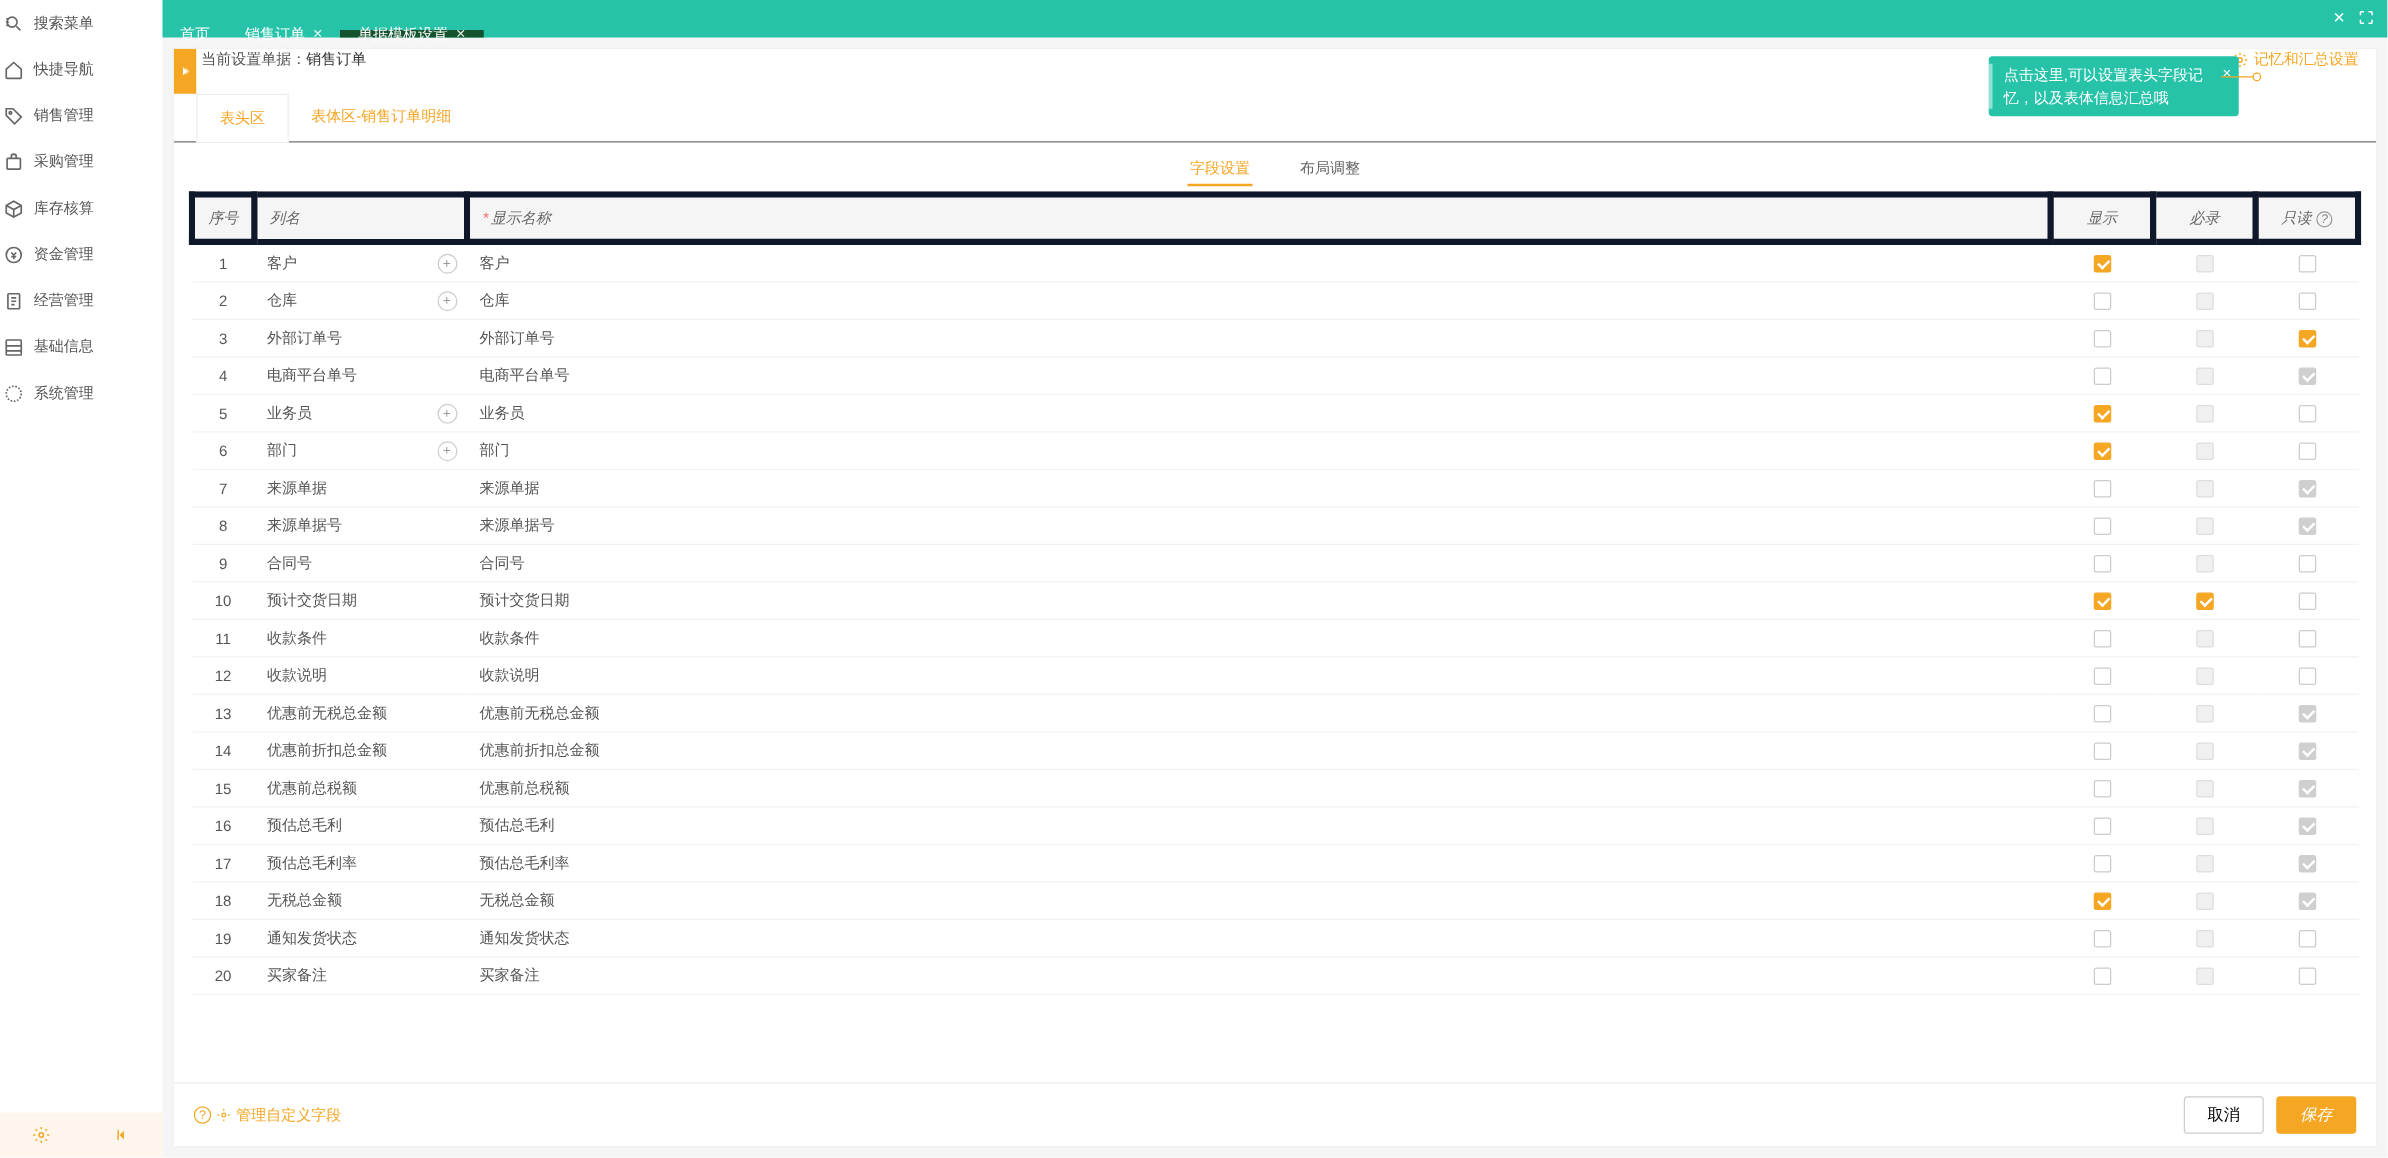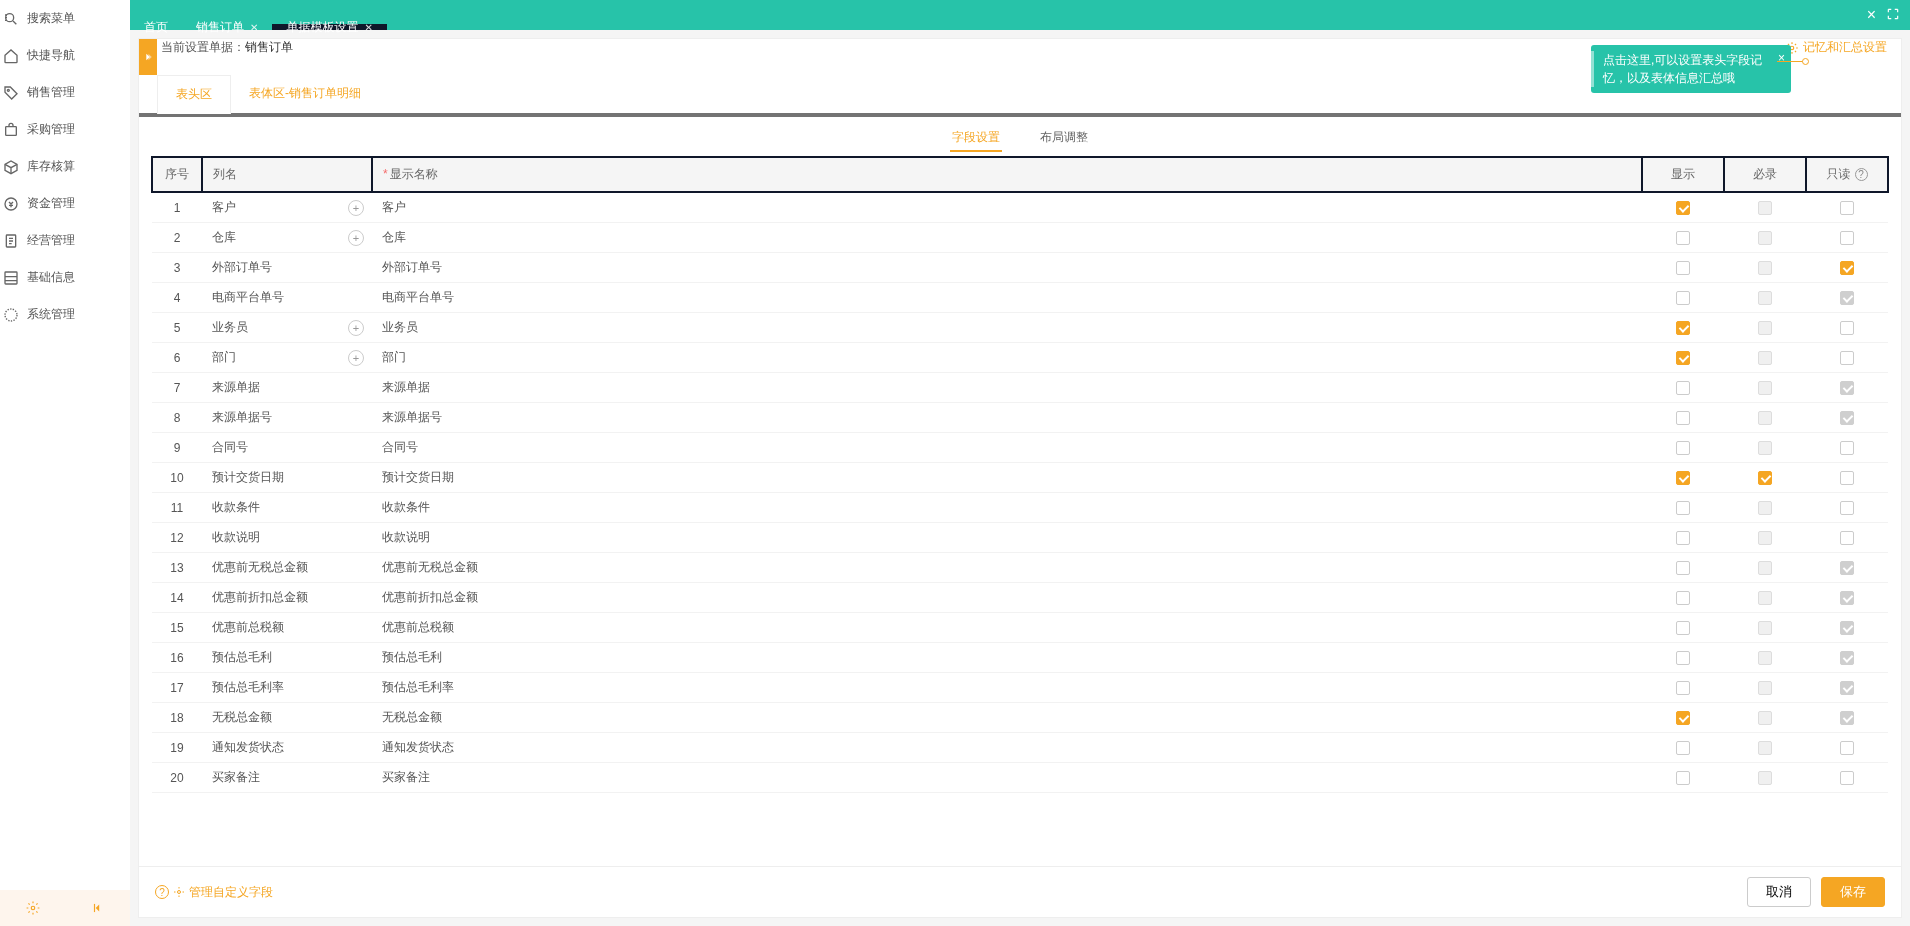--- a/index.html
+++ b/index.html
@@ -12,52 +12,52 @@
 .side-item .ico { width:16px; height:16px; display:flex; align-items:center; justify-content:center; color:#666; }
 .side-item .ico svg { width:16px; height:16px; }
 .side-foot { margin-top:auto; display:flex; height:36px; background:#fef5ed; }
 .side-foot > div { flex:1; display:flex; align-items:center; justify-content:center; color:#f5a623; cursor:pointer; }
 .side-foot svg { width:14px; height:14px; }
 
 
 .main { flex:1; display:flex; flex-direction:column; min-width:0; }
 .tabbar { height:30px; background:#27c3a9; display:flex; align-items:stretch; color:#fff; }
 .tab { display:flex; align-items:center; padding:0 14px; gap:6px; font-size:12px; cursor:pointer; }
-.tab.active { background:#0f172a; }
+.tab.active { background:#14532d; }
 .tab .x { font-size:10px; opacity:.85; }
 .tabbar-sp { flex:1; }
 .tabbar-right { display:flex; align-items:center; gap:10px; padding:0 10px; }
 .tabbar-right svg { width:14px; height:14px; }
 
 
 .content { flex:1; position:relative; background:#fff; margin:8px; border:1px solid #eee; display:flex; flex-direction:column; overflow:hidden; }
 .crumb-row { display:flex; align-items:flex-start; height:36px; position:relative; }
 .crumb-btn { width:18px; height:36px; background:#f5a623; display:flex; align-items:center; justify-content:center; color:#fff; cursor:pointer; }
 .crumb-text { padding-left:4px; color:#555; }
 .crumb-text .val { color:#333; }
 .memory-link { margin-left:auto; margin-right:14px; color:#f5a623; display:flex; align-items:center; gap:4px; cursor:pointer; }
 .memory-link svg { width:14px; height:14px; }
 .tip-pop { position:absolute; right:110px; top:6px; background:#27c3a9; color:#fff; padding:6px 24px 6px 12px; border-radius:3px; font-size:12px; line-height:1.5; max-width:200px; }
 .tip-pop::before { content:""; position:absolute; left:0; top:6px; bottom:6px; width:3px; background:rgba(255,255,255,.5); }
 .tip-pop .close { position:absolute; right:6px; top:4px; cursor:pointer; color:#fff; }
 .tip-line { position:absolute; right:96px; top:22px; width:28px; height:1px; background:#f5a623; }
 .tip-dot { position:absolute; right:92px; top:19px; width:7px; height:7px; border:1px solid #f5a623; border-radius:50%; background:#fff; }
 
-.sub-tabs { display:flex; border-bottom:4px solid #737373; padding-left:18px; gap:0; }
+.sub-tabs { display:flex; border-bottom:1px solid #737373; padding-left:18px; gap:0; }
 .sub-tab { padding:10px 18px; color:#f5a623; cursor:pointer; font-size:12px; }
 .sub-tab.active { border:1px solid #eee; border-bottom:1px solid #fff; margin-bottom:-1px; background:#fff; }
 
 .inner-tabs { display:flex; justify-content:center; gap:36px; padding:8px 0 4px; }
 .inner-tab { padding:4px 2px; cursor:pointer; color:#666; }
 .inner-tab.active { color:#f5a623; border-bottom:2px solid #f5a623; }
 
 
 .tbl-wrap { flex:1; overflow:auto; margin:0 12px; position:relative; }
 .tbl { width:100%; border-collapse:collapse; }
-.tbl th { background:#f5f5f5; font-weight:normal; color:#666; padding:8px 10px; border:2px solid #0f172a; text-align:left; font-size:12px; }
+.tbl th { background:#f5f5f5; font-weight:normal; color:#666; padding:8px 10px; border:5px solid #0f172a; text-align:left; font-size:12px;font-style:italic; }
 .tbl th.ctr, .tbl td.ctr { text-align:center; }
 .tbl td { padding:6px 10px; border-bottom:1px solid #f2f2f2; font-size:12px; color:#555; }
 .col-idx { width:50px; }
 .col-name { width:170px; position:relative; }
 .col-disp { }
 .col-chk { width:82px; }
 .req { color:#f56c6c; margin-right:2px; }
 .plus { position:absolute; right:8px; top:50%; transform:translateY(-50%); width:16px; height:16px; border:1px solid #ccc; border-radius:50%; display:flex; align-items:center; justify-content:center; color:#999; font-size:11px; cursor:pointer; background:#fff; }
 .q-icon { display:inline-flex; width:13px; height:13px; border:1px solid #999; border-radius:50%; align-items:center; justify-content:center; margin-left:4px; font-size:10px; color:#888; }
 
@@ -67,21 +67,21 @@
 .cb.on::after { content:""; position:absolute; left:4px; top:1px; width:4px; height:7px; border:solid #fff; border-width:0 2px 2px 0; transform:rotate(45deg); }
 .cb.dis { background:#f0f0f0; border-color:#ddd; cursor:not-allowed; }
 .cb.dis.on { background:#cfcfcf; border-color:#cfcfcf; }
 .cb.dis.on::after { border-color:#fff; }
 
 
 .footer { border-top:1px solid #eee; padding:10px 16px; display:flex; align-items:center; gap:10px; background:#fff; }
 .foot-link { color:#f5a623; display:flex; align-items:center; gap:4px; cursor:pointer; }
 .foot-link .q { width:14px; height:14px; border:1px solid #f5a623; border-radius:50%; display:inline-flex; align-items:center; justify-content:center; font-size:10px; }
 .btn { min-width:64px; height:30px; border:1px solid #ccc; background:#fff; border-radius:3px; cursor:pointer; font-size:13px; padding:0 4px; }
-.btn.primary { background:#f5a623; border-color:#f5a623; color:#fff; }
+.btn.primary { background:#f5a623; border-color:#f5a623; color:#fff;font-style:italic; }
 
 
 .tbl-wrap::-webkit-scrollbar { width:8px; height:8px; }
 .tbl-wrap::-webkit-scrollbar-thumb { background:#ccc; border-radius:4px; }
 </style>
 </head>
 <body>
 
 <div class="app">
   <div class="sidebar">

